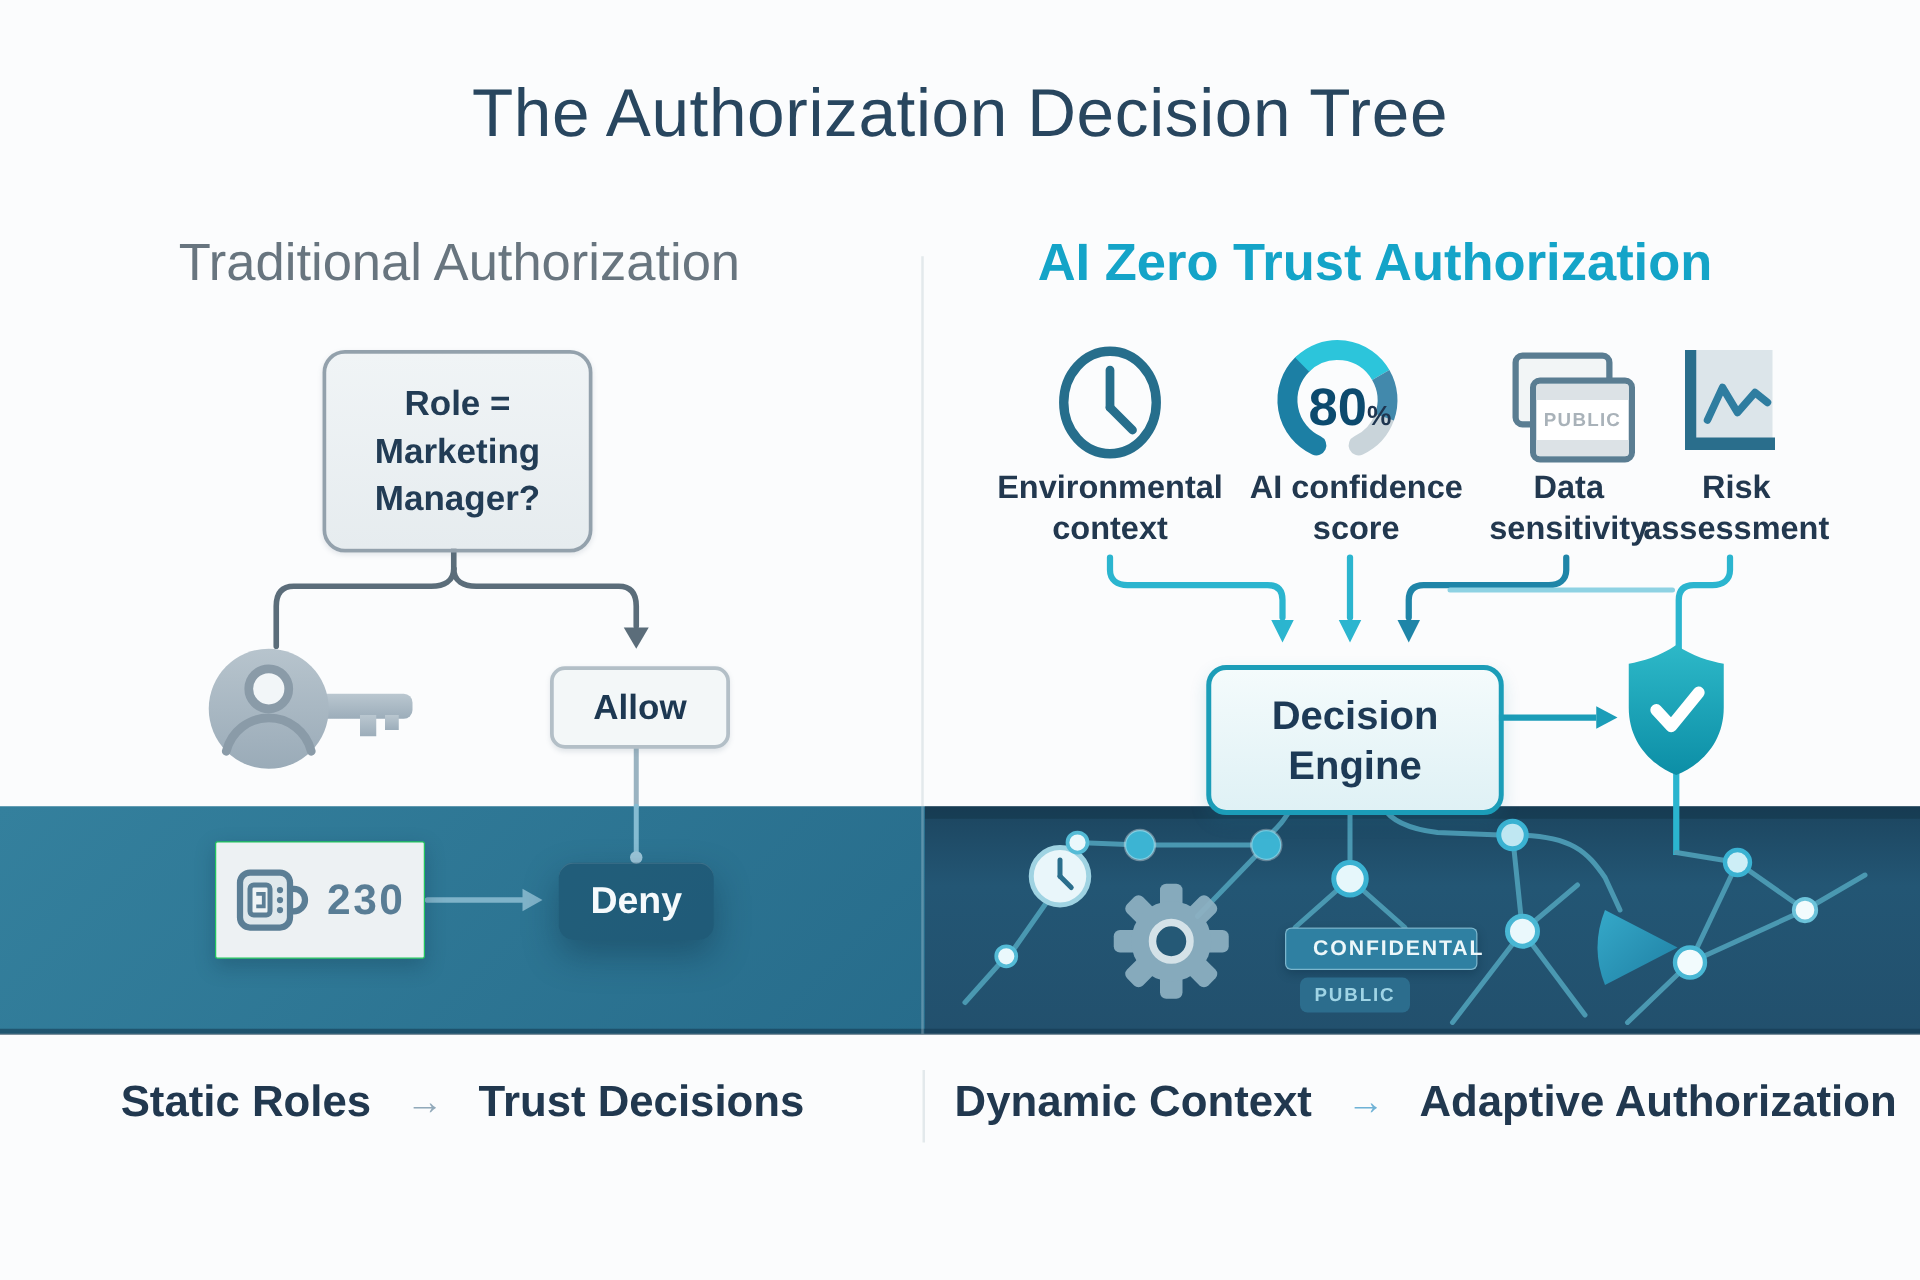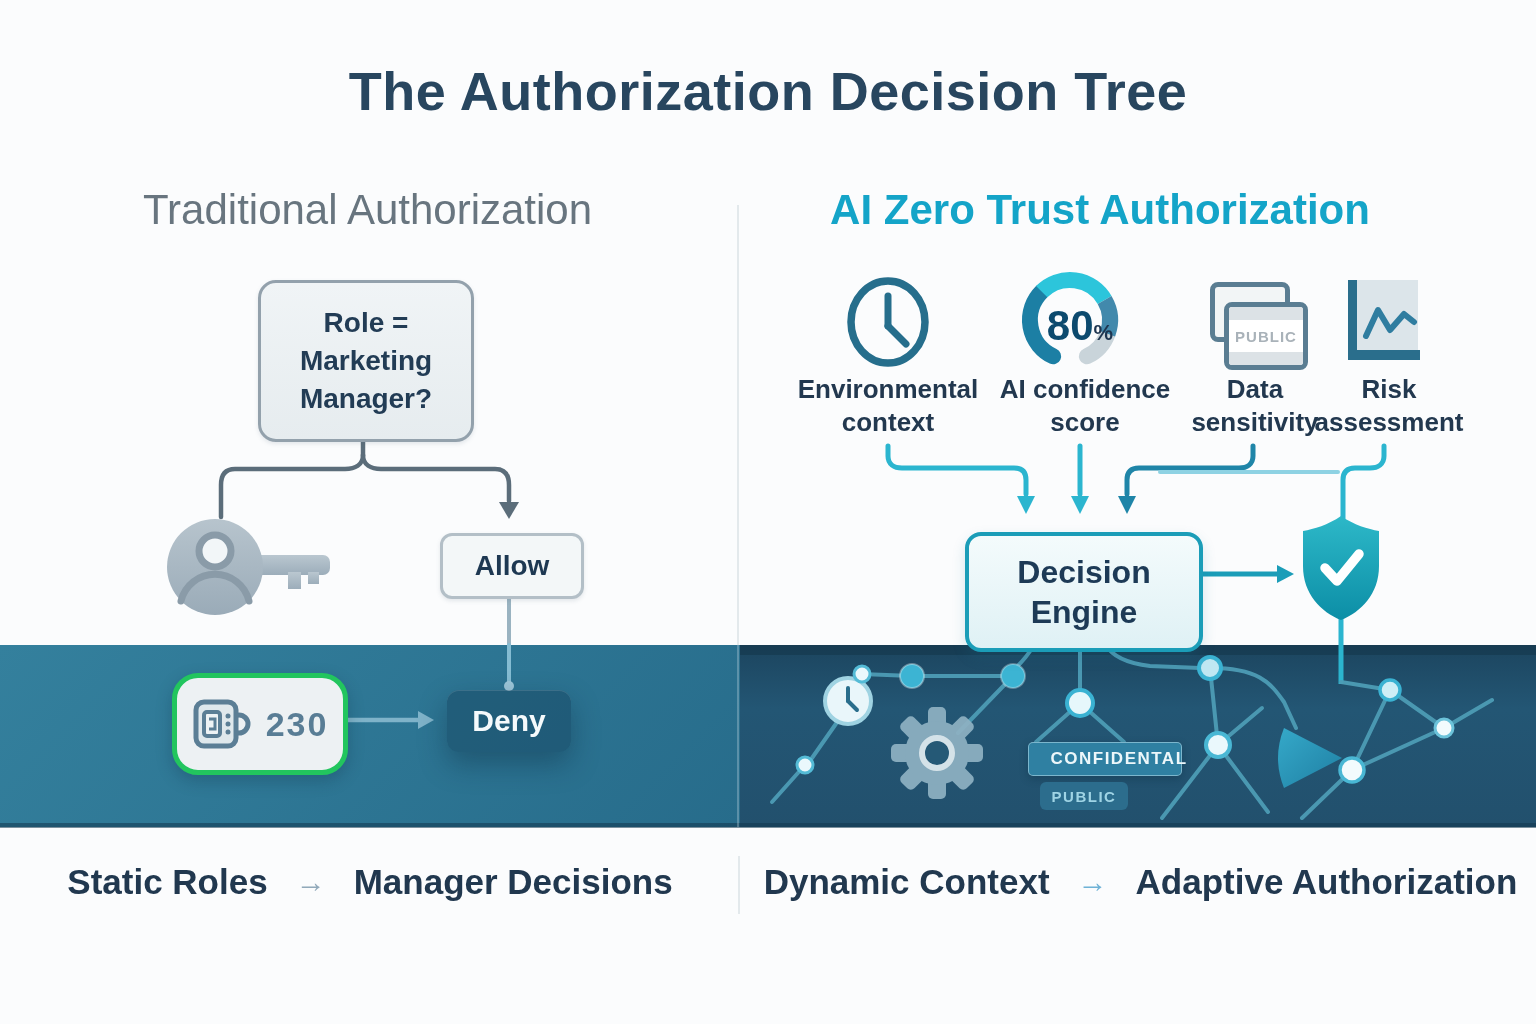--- a/index.html
+++ b/index.html
@@ -1,40 +1,40 @@
 <!DOCTYPE html>
 <html><head>
 <meta charset="utf-8">
 <style>
   html,body{margin:0;padding:0;background:#eef0f2;}
   #canvas{position:relative;width:1536px;height:1024px;margin:0 auto;background:#fbfcfd;
           font-family:"Liberation Sans",sans-serif;overflow:hidden;}
   .abs{position:absolute;}
   
-  .title{left:0;top:60px;width:1536px;text-align:center;font-size:54px;font-weight:700;color:#28465f;letter-spacing:.5px;}
+  .title{left:0;top:60px;width:1536px;text-align:center;font-size:54px;font-weight:400;color:#28465f;letter-spacing:.5px;}
   .lhead{left:143px;top:186px;font-size:42px;font-weight:500;color:#68757f;}
   .rhead{left:770px;top:186px;width:660px;text-align:center;font-size:42px;font-weight:700;color:#14a4c8;}
   
   .vdiv{width:2px;background:#e3e9ec;}
   
   .role-box{left:258px;top:280px;width:210px;height:156px;border:3px solid #93a1ac;border-radius:18px;
             background:linear-gradient(180deg,#f0f4f6,#e6ecef);display:flex;align-items:center;justify-content:center;
             text-align:center;font-size:28px;font-weight:600;color:#223c55;line-height:1.35;white-space:pre-line;
             box-shadow:0 2px 4px rgba(90,110,125,.15);}
   .allow-box{left:440px;top:533px;width:138px;height:60px;border:3px solid #b3bfc7;border-radius:12px;
              background:#f3f7f8;display:flex;align-items:center;justify-content:center;
              font-size:28px;font-weight:700;color:#1d3852;box-shadow:0 2px 4px rgba(90,110,125,.15);}
   
   .band-left{left:0;top:645px;width:740px;height:182px;background:linear-gradient(135deg,#34809d,#276c8b);}
   .band-right{left:740px;top:645px;width:796px;height:182px;background:linear-gradient(180deg,#1c455f,#235674 35%,#22506d);}
   .band-topline{left:740px;top:645px;width:796px;height:10px;background:rgba(10,35,52,.28);}
   .band-bottom{left:0;top:823px;width:1536px;height:5px;background:rgba(18,55,78,.55);}
   .band-div{left:737px;top:645px;width:2px;height:182px;background:rgba(225,238,244,.28);}
   
-  .badge-card{left:172px;top:673px;width:166px;height:92px;background:#edf1f3;border:5px solid #22c55e;border-radius:26px;
+  .badge-card{left:172px;top:673px;width:166px;height:92px;background:#edf1f3;border:1px solid #22c55e;border-radius:2px;
               display:flex;align-items:center;justify-content:center;gap:8px;box-shadow:0 6px 16px rgba(10,40,60,.25);}
   .badge-count{font-size:34px;font-weight:700;color:#597d95;letter-spacing:2px;}
   .deny-box{left:447px;top:690px;width:124px;height:62px;border-radius:12px;background:rgba(16,56,82,.38);
             display:flex;align-items:center;justify-content:center;font-size:30px;font-weight:700;color:#f5fafc;
             box-shadow:0 12px 28px rgba(8,35,55,.35), inset 0 1px 0 rgba(255,255,255,.12);}
   
   .factor{top:373px;text-align:center;font-size:26px;font-weight:600;color:#22384f;line-height:1.25;white-space:pre-line;}
   .gauge-text{left:1030px;top:302px;width:100px;display:flex;align-items:baseline;justify-content:center;}
   .gauge-text .v{font-size:42px;font-weight:700;color:#0c4a6e;}
   .gauge-text .u{font-size:22px;font-weight:700;color:#1e3550;}
@@ -279,21 +279,21 @@
 
   <div class="abs engine-box">Decision
 Engine</div>
 
   <div class="abs conf-label">CONFIDENTAL</div>
   <div class="abs pub-label">PUBLIC</div>
 
   <div class="abs caption cap-left">
     <span>Static Roles</span>
     <span class="arrow-gray">→</span>
-    <span>Manager Decisions</span>
+    <span>Trust Decisions</span>
   </div>
   <div class="abs caption cap-right">
     <span>Dynamic Context</span>
     <span class="arrow-blue">→</span>
     <span>Adaptive Authorization</span>
   </div>
 
 </div>
 
 </body></html>

